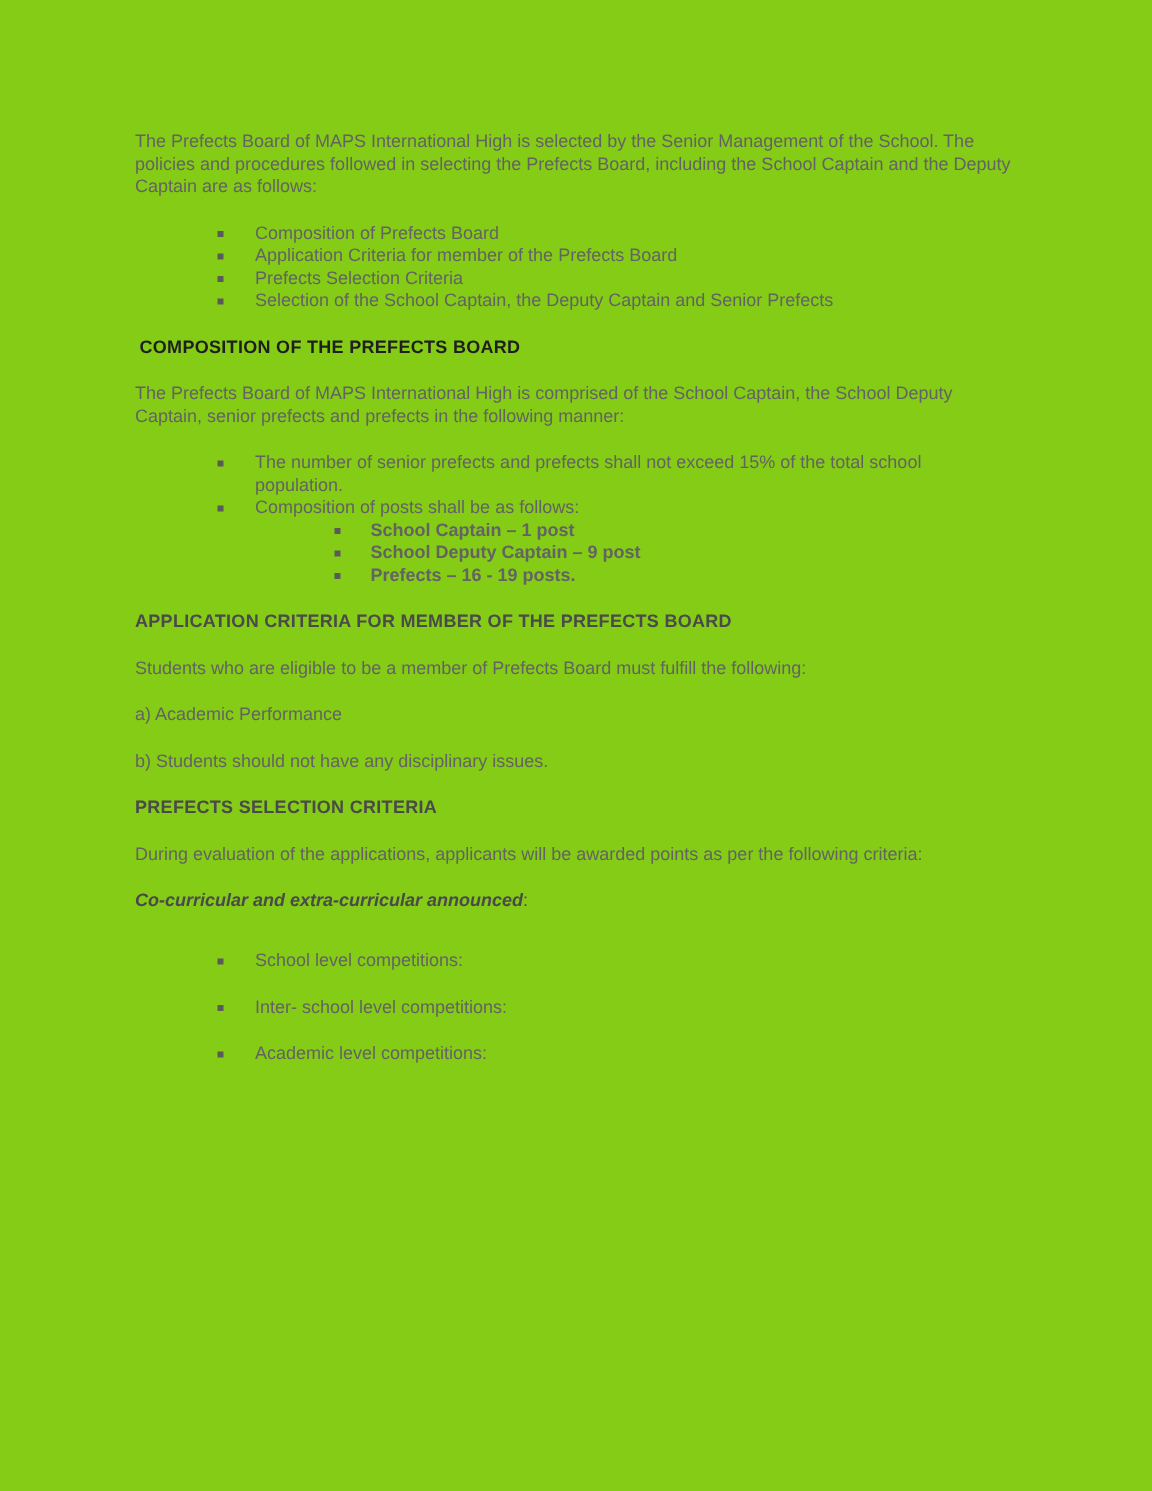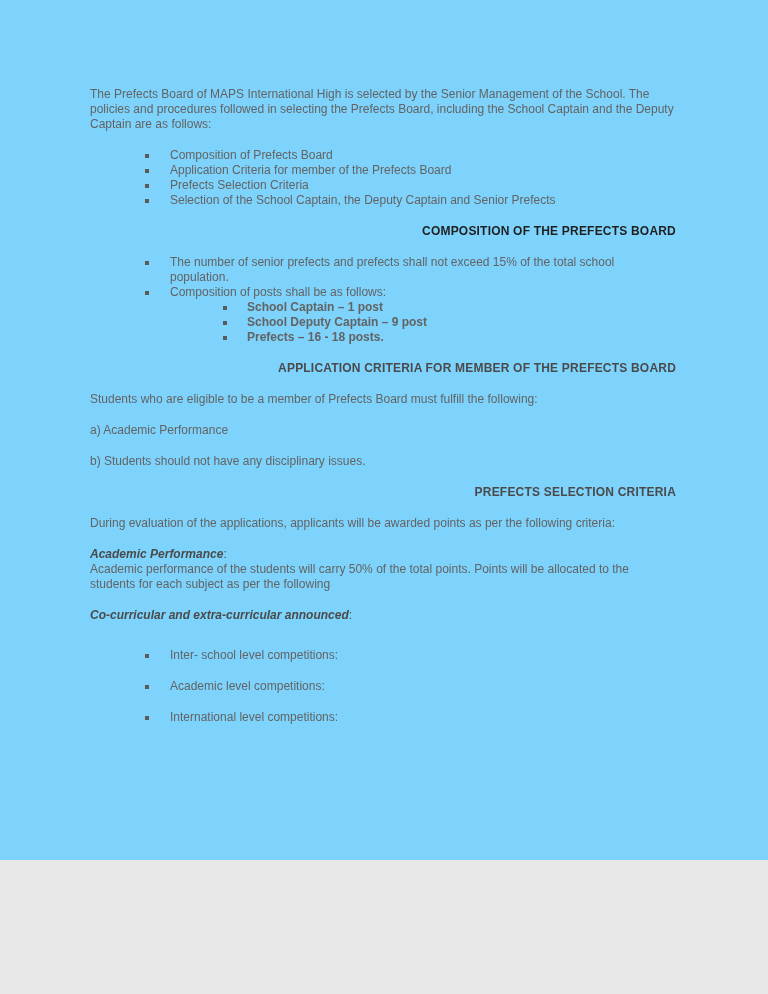--- a/index.html
+++ b/index.html
@@ -1,39 +1,38 @@
 <!DOCTYPE html>
 <html><head>
 <meta charset="utf-8">
 <style>
   * { margin: 0; padding: 0; box-sizing: border-box; }
   html, body { background: #e8e8e8; }
   .page {
     position: relative;
     width: 768px;
-    height: 860px;
-    background: #7dd3fc;
+    height: 994px;
+    background: #84cc16;
     margin: 0 auto;
     font-family: "Liberation Sans", "DejaVu Sans", sans-serif;
     font-size: 12px;
     line-height: 15px;
     color: #636363;
     overflow: hidden;
   }
   .content {
     padding: 87px 92px 0 90px;
   }
   p, h2, h3, ul { margin: 0 0 16px 0; }
   h2 {
     font-size: 12px;
     line-height: 15px;
     font-weight: bold;
     color: #4a4a4a;
     letter-spacing: 0.2px;
-    text-align: right;
   }
   h2.first-heading { color: #1f1f1f; padding-left: 3px; }
   h3 {
     font-size: 12px;
     line-height: 15px;
     font-weight: normal;
     margin-bottom: 0;
   }
   h3 .bi { font-weight: bold; font-style: italic; color: #4a4a4a; }
   h3 .colon { color: #4a4a4a; }
@@ -68,54 +67,51 @@
 
     <ul>
       <li><span class="sq"></span><span>Composition of Prefects Board</span></li>
       <li><span class="sq"></span><span>Application Criteria for member of the Prefects Board</span></li>
       <li><span class="sq"></span><span>Prefects Selection Criteria</span></li>
       <li><span class="sq"></span><span>Selection of the School Captain, the Deputy Captain and Senior Prefects</span></li>
     </ul>
 
     <h2 class="first-heading">COMPOSITION OF THE PREFECTS BOARD</h2>
 
+    <p>The Prefects Board of MAPS International High is comprised of the School Captain, the School Deputy Captain, senior prefects and prefects in the following manner:</p>
 
     <ul>
       <li><span class="sq"></span><span>The number of senior prefects and prefects shall not exceed 15% of the total school population.</span></li>
       <li><span class="sq"></span><span>Composition of posts shall be as follows:</span>
         <ul class="nested">
           <li><span class="sq"></span><span>School Captain – 1 post</span></li>
           <li><span class="sq"></span><span>School Deputy Captain – 9 post</span></li>
-          <li><span class="sq"></span><span>Prefects – 16 - 18 posts.</span></li>
+          <li><span class="sq"></span><span>Prefects – 16 - 19 posts.</span></li>
         </ul>
       </li>
     </ul>
 
     <h2>APPLICATION CRITERIA FOR MEMBER OF THE PREFECTS BOARD</h2>
 
 
     <p>Students who are eligible to be a member of Prefects Board must fulfill the following:</p>
 
     <p>a) Academic Performance</p>
 
     <p>b) Students should not have any disciplinary issues.</p>
 
     <h2>PREFECTS SELECTION CRITERIA</h2>
 
     <p>During evaluation of the applications, applicants will be awarded points as per the following criteria:</p>
 
-    <div class="subsection">
-      <h3><span class="bi">Academic Performance</span><span class="colon">:</span></h3>
-      <p style="margin-bottom:0">Academic performance of the students will carry 50% of the total points. Points will be allocated to the students for each subject as per the following</p>
-    </div>
 
     <div class="subsection">
       <h3><span class="bi">Co-curricular and extra-curricular announced</span><span class="colon">:</span></h3>
     </div>
 
     <ul class="spread">
+      <li><span class="sq"></span><span>School level competitions:</span></li>
       <li><span class="sq"></span><span>Inter- school level competitions:</span></li>
       <li><span class="sq"></span><span>Academic level competitions:</span></li>
-      <li><span class="sq"></span><span>International level competitions:</span></li>
     </ul>
 
   </div>
 </div>
 
 </body></html>

